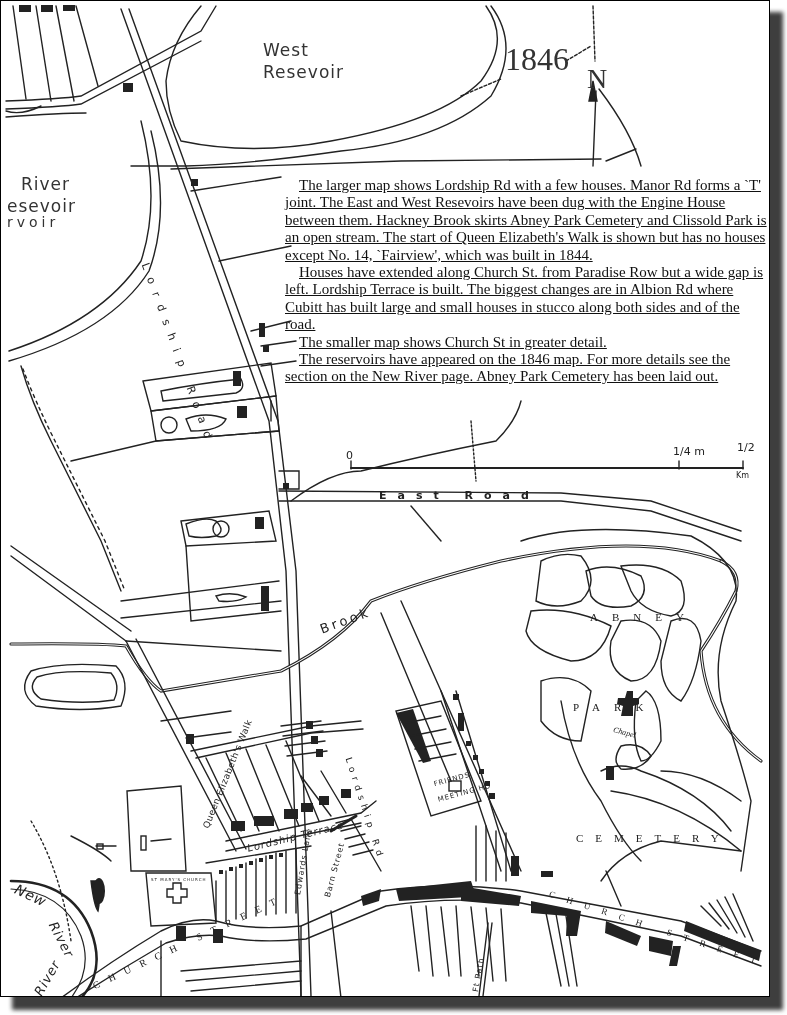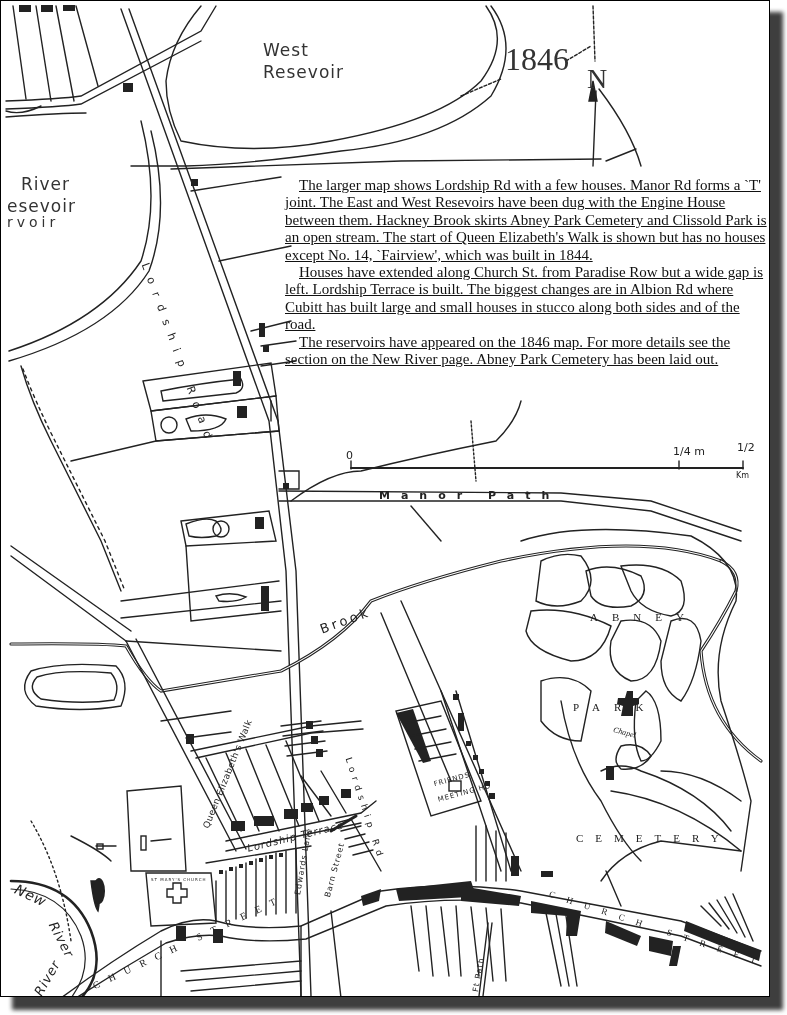--- a/index.html
+++ b/index.html
@@ -306,21 +306,21 @@
   </div>
 
   <div class="lbl hand" style="left:6px; top:172px; font-size:17px; line-height:22px; color:#333;">
     <div style="padding-left:14px;">River</div>
     <div>esevoir</div>
     <div style="font-size:14px; line-height:10px; letter-spacing:4px;">rvoir</div>
   </div>
 
   <div class="lbl hand" style="left:150px; top:260px; font-size:11px; letter-spacing:9px; transform: rotate(70deg); transform-origin: left top;">Lordship Road</div>
 
-  <div class="lbl hand" style="left:378px; top:488px; font-size:11px; letter-spacing:11px; font-weight:bold;">Manor Path</div>
+  <div class="lbl hand" style="left:378px; top:488px; font-size:11px; letter-spacing:11px; font-weight:bold;">East Road</div>
 
   <div class="scale-lbl" style="left:345px; top:448px;">0</div>
   <div class="scale-lbl" style="left:672px; top:444px;">1/4 m</div>
   <div class="scale-lbl" style="left:736px; top:440px;">1/2</div>
   <div class="scale-lbl" style="left:735px; top:470px; font-size:8px;">Km</div>
 
   <div class="lbl hand" style="left:318px; top:612px; font-size:13px; letter-spacing:3px; transform: rotate(-20deg);">Brook</div>
 
   <div class="lbl serif-cap" style="left:568px; top:610px;margin-left:21px;">ABNEY</div>
   <div class="lbl serif-cap" style="left:572px; top:700px;">PARK</div>
@@ -350,16 +350,17 @@
     <span>New</span>
   </div>
   <div class="lbl hand" style="left:58px; top:918px; font-size:13px; font-style:italic; transform: rotate(62deg); transform-origin: left top;">River</div>
   <div class="lbl hand" style="left:30px; top:990px; font-size:13px; font-style:italic; transform: rotate(-60deg); transform-origin: left top;">River</div>
 
   <div class="lbl hand" style="left:470px; top:990px; font-size:8px; transform: rotate(-80deg); transform-origin: left top;">Ft Path</div>
 
   <div class="desc">
     <p>The larger map shows Lordship Rd with a few houses. Manor Rd forms a `T' joint. The East and West Resevoirs have been dug with the Engine House between them. Hackney Brook skirts Abney Park Cemetery and Clissold Park is an open stream. The start of Queen Elizabeth's Walk is shown but has no houses except No. 14, `Fairview', which was built in 1844.</p>
     <p>Houses have extended along Church St. from Paradise Row but a wide gap is left. Lordship Terrace is built. The biggest changes are in Albion Rd where Cubitt has built large and small houses in stucco along both sides and of the road.</p>
+    <p>The smaller map shows Church St in greater detail.</p>
     <p>The reservoirs have appeared on the 1846 map. For more details see the section on the New River page. Abney Park Cemetery has been laid out.</p>
   </div>
 
 </div>
 
 </body></html>

